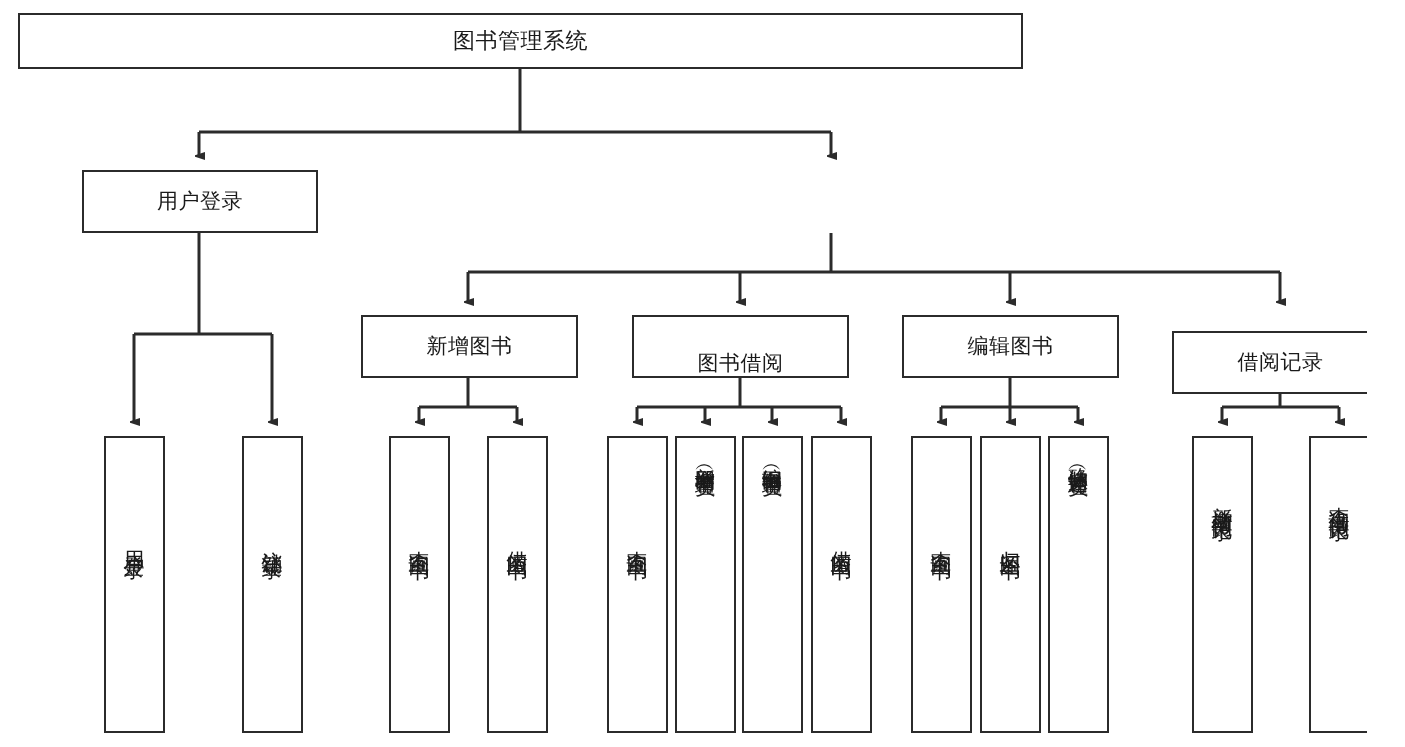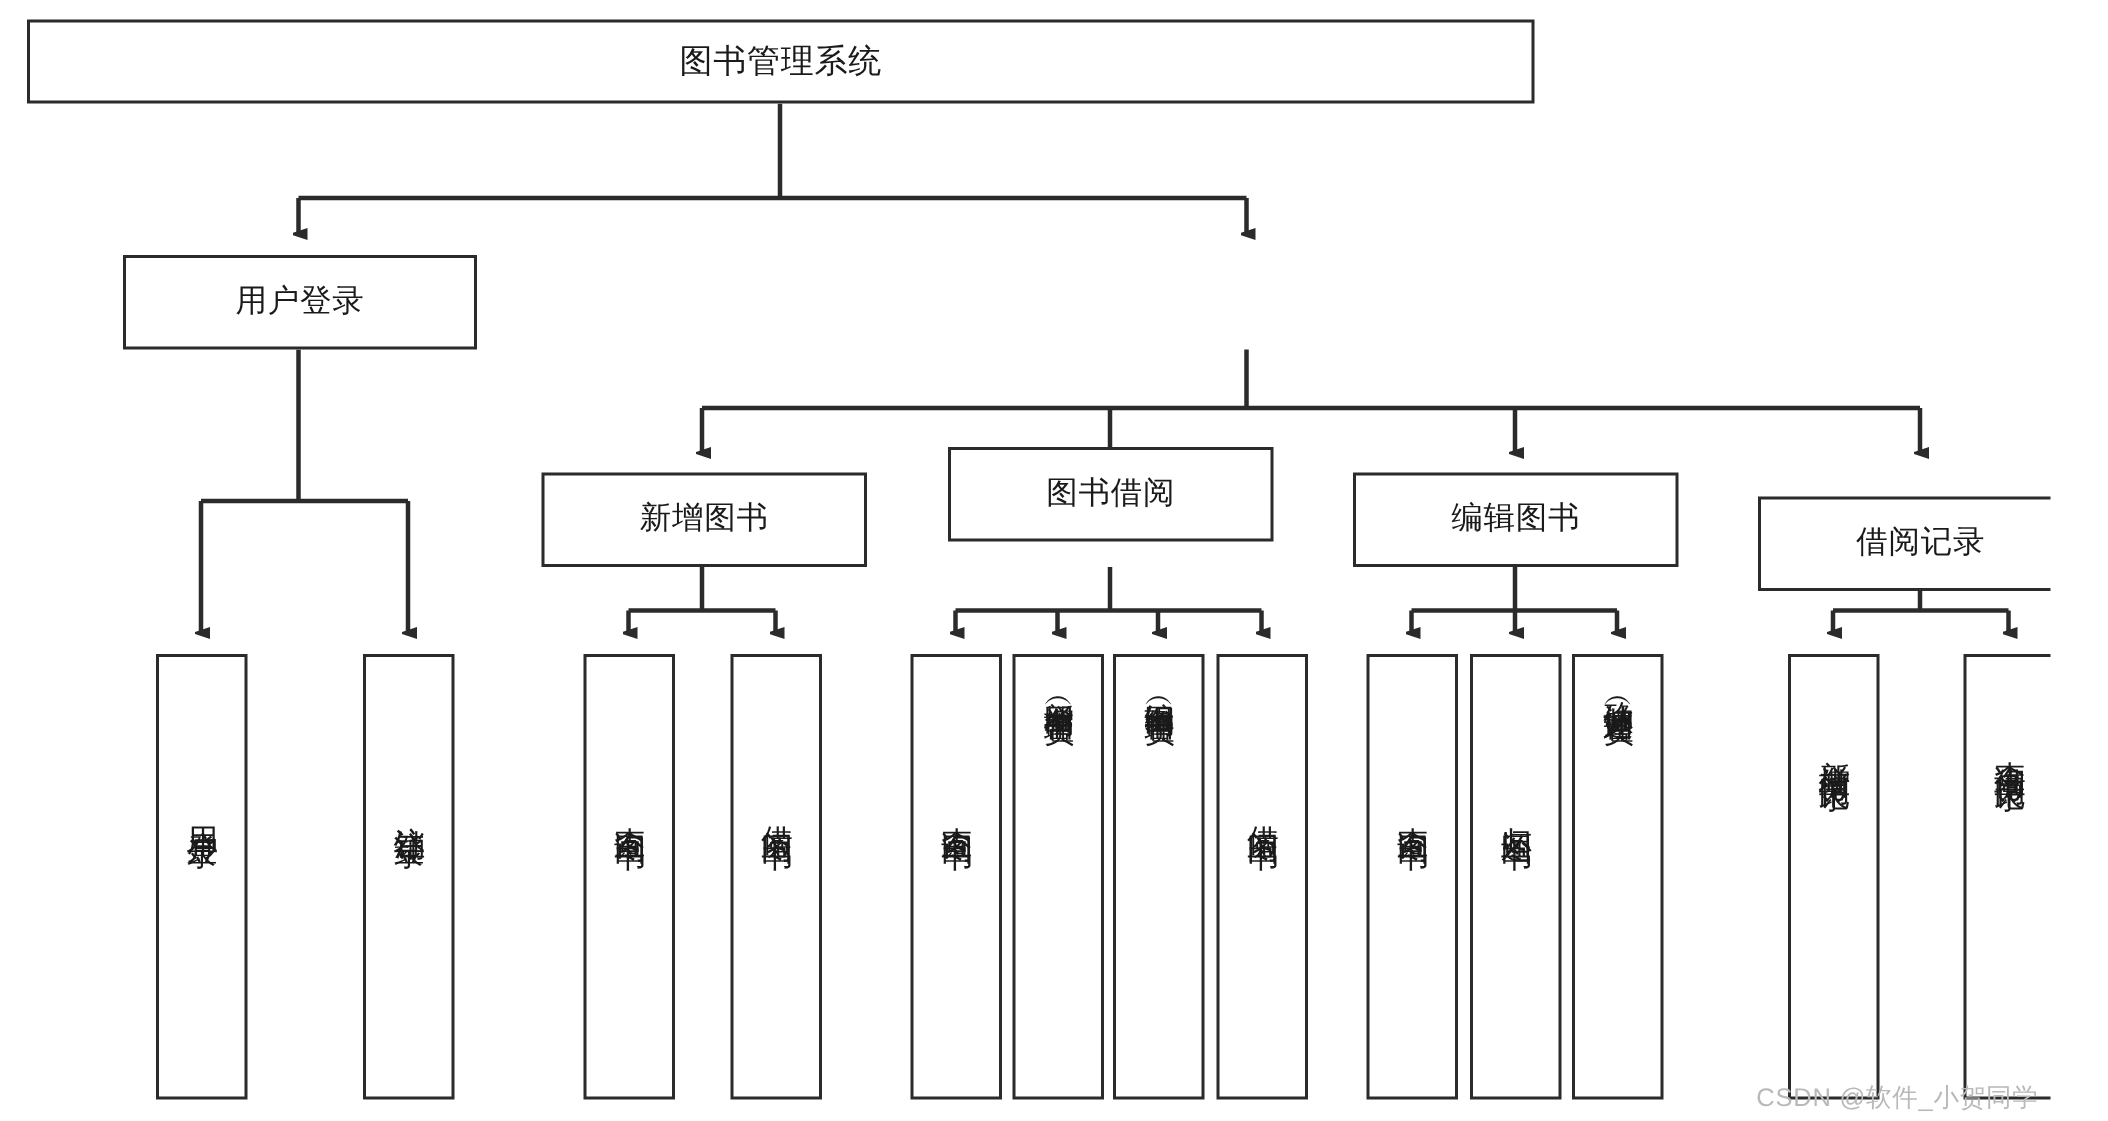--- a/index.html
+++ b/index.html
@@ -140,21 +140,21 @@
     <span class="label">图书管理系统</span>
   </div>
 
   <div class="node horiz" style="left:82px; top:170px; width:236px; height:63px;">
     <span class="label">用户登录</span>
   </div>
 
   <div class="node horiz" style="left:361px; top:315px; width:217px; height:63px;">
     <span class="label">新增图书</span>
   </div>
-  <div class="node horiz" style="left:632px; top:298px; width:217px; height:63px;">
+  <div class="node horiz" style="left:632px; top:315px; width:217px; height:63px;align-items:flex-end;">
     <span class="label">图书借阅</span>
   </div>
   <div class="node horiz" style="left:902px; top:315px; width:217px; height:63px;">
     <span class="label">编辑图书</span>
   </div>
   <div class="node horiz" style="left:1172px; top:315px; width:217px; height:63px;margin-top:16px;">
     <span class="label">借阅记录</span>
   </div>
 
   <div class="node vert midpad2" style="left:104px; top:436px; width:61px; height:297px;">
@@ -194,15 +194,14 @@
     <span class="label">确认归还（管理员）</span>
   </div>
 
   <div class="node vert midpad3" style="left:1192px; top:436px; width:61px; height:297px;">
     <span class="label">新增借阅记录</span>
   </div>
   <div class="node vert midpad3" style="left:1309px; top:436px; width:61px; height:297px;">
     <span class="label">查询借阅记录</span>
   </div>
 
-  <div class="watermark">CSDN @软件_小贺同学</div>
 
 </div>
 
 </body></html>

